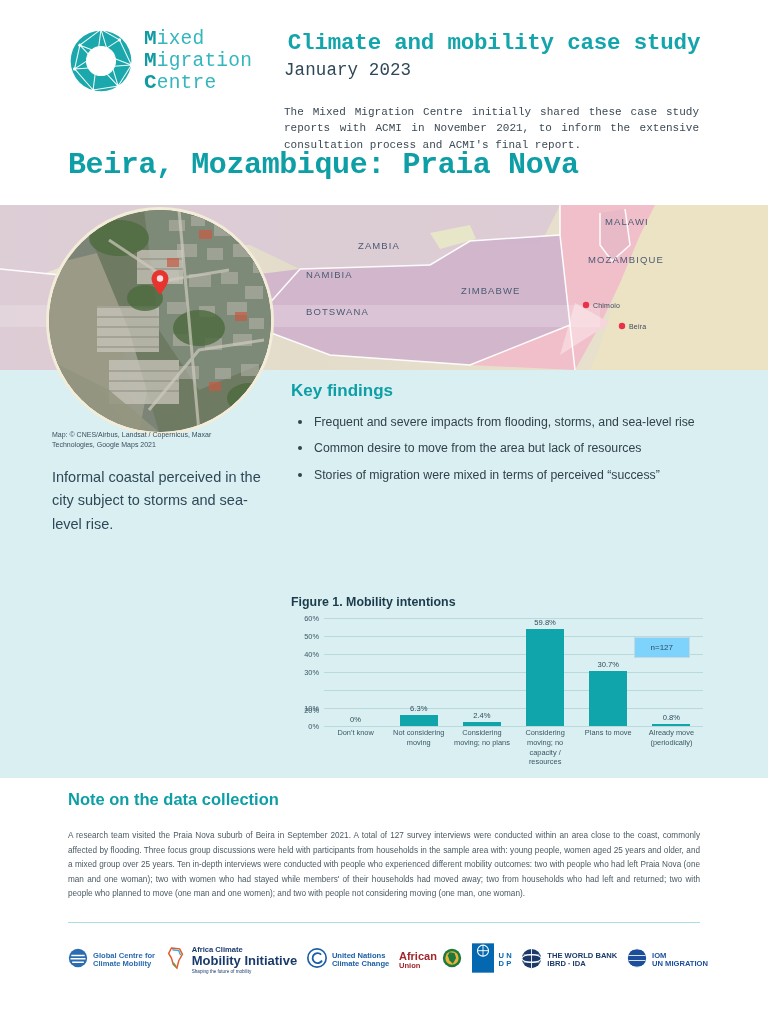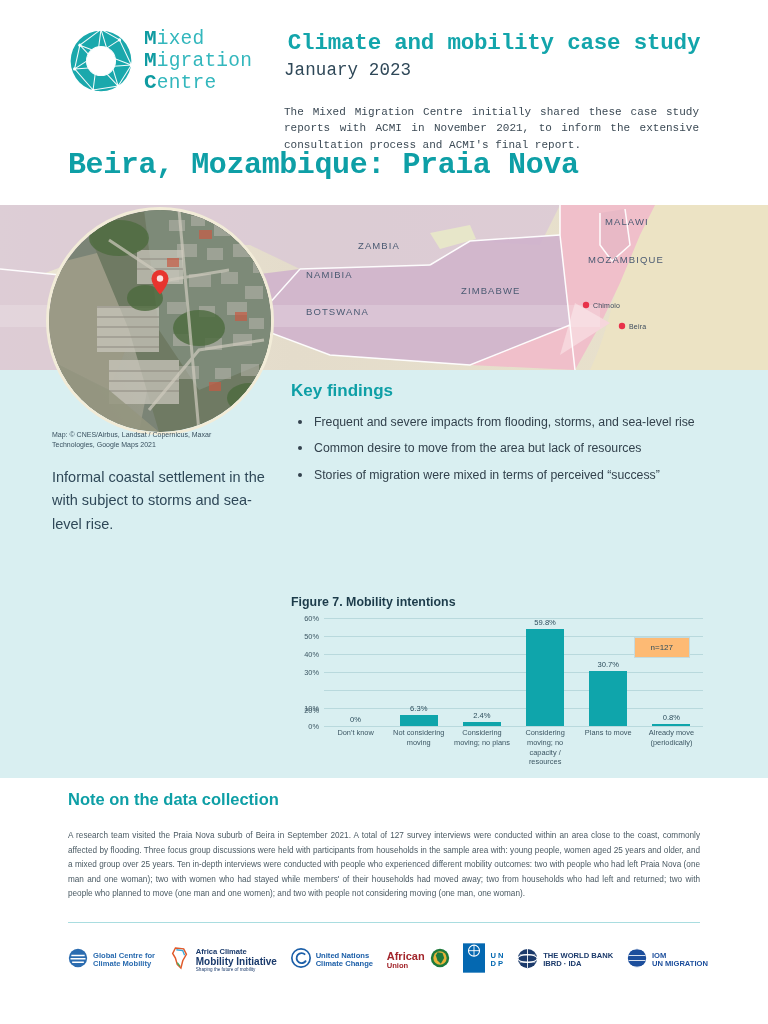--- a/index.html
+++ b/index.html
@@ -57,21 +57,21 @@
   .yaxis { position:absolute; left:0; top:0; width:31px; height:108px; }
   .ytick { position:absolute; right:3px; font-size:7.4px; color:#3c5663; transform:translateY(-50%); }
   .plot { position:absolute; left:33px; top:0; right:0; height:108px; }
   .grid { position:absolute; left:0; right:0; height:1px; background:#b9d9dd; }
   .bars { position:absolute; left:0; right:0; bottom:0; top:0; display:flex; align-items:flex-end; }
   .bcol { flex:1; display:flex; flex-direction:column; align-items:center; justify-content:flex-end; height:100%; position:relative;}
   .bval { font-size:7.6px; color:#2d4d5c; margin-bottom:2px; white-space:nowrap;}
   .bar { width:38px; background:#0fa5ab; }
   .xlabels { position:absolute; left:33px; right:0; top:110px; display:flex; }
   .xcol { flex:1; text-align:center; font-size:7.4px; color:#3c5663; line-height:1.32; }
-  .nbox { position:absolute; right:13px; top:19px; border:1px solid #c3dbe0; background:#fdba74;
+  .nbox { position:absolute; right:13px; top:19px; border:1px solid #c3dbe0; background:#7dd3fc;
           padding:5px 16px; font-size:8px; color:#2d4d5c; }
 
   
   .note { position:absolute; left:68px; top:790px; width:632px; }
   .note-title { font-size:16.5px; font-weight:700; color:#0e9fa6; margin-bottom:20px;}
   .note-body { font-size:8.2px; color:#4a5a63; line-height:1.78; text-align:justify;}
 
   .rule { position:absolute; left:68px; top:922px; width:632px; height:1px; background:#a9dde0;}
 
   
@@ -253,33 +253,33 @@
         <path d="M0 150 L60 180 L110 222 L0 222 Z" fill="#94957f" opacity="0.85"></path>
       </g>
       <g>
         <path d="M111 60 a8.5 8.5 0 0 1 8.5 8.5 c0 6.5 -8.5 16 -8.5 16 s-8.5 -9.5 -8.5 -16 A8.5 8.5 0 0 1 111 60 Z" fill="#e8342e"></path>
         <circle cx="111" cy="68.5" r="3.2" fill="#ffffff" opacity="0.85"></circle>
       </g>
     </svg>
   </div>
 
   <div class="map-credit">Map: © CNES/Airbus, Landsat / Copernicus, Maxar Technologies, Google Maps 2021</div>
-  <div class="side-caption">Informal coastal settlement in the with subject to storms and sea-level rise.</div>
+  <div class="side-caption">Informal coastal perceived in the city subject to storms and sea-level rise.</div>
 
   <div class="kf">
     <div class="kf-title">Key findings</div>
     <ul>
       <li>Frequent and severe impacts from flooding, storms, and sea-level rise</li>
       <li>Common desire to move from the area but lack of resources</li>
       <li>Stories of migration were mixed in terms of perceived “success”</li>
     </ul>
   </div>
 
   <div class="fig">
-    <div class="fig-title">Figure 7. Mobility intentions</div>
+    <div class="fig-title">Figure 1. Mobility intentions</div>
     <div class="chart">
       <div class="yaxis" id="yaxis">
           <div class="ytick" style="top: 108px;">0%</div>
           <div class="ytick" style="top: 90px;">10%</div>
           <div class="ytick" style="top: 84px; margin-top: 8px;">20%</div>
           <div class="ytick" style="top: 54px;">30%</div>
           <div class="ytick" style="top: 36px;">40%</div>
           <div class="ytick" style="top: 18px;">50%</div>
           <div class="ytick" style="top: 0px;">60%</div>
         </div>
@@ -350,21 +350,21 @@
         </span>
       </div>
       <div class="flogo">
         <span><svg width="22" height="24" viewBox="0 0 24 26">
             <path d="M7 2 L16 3 L19 9 L15 16 L13 24 L9 20 L7 13 L4 8 Z" fill="none" stroke="#e05a2b" stroke-width="1.6"></path>
             <path d="M8 4 L15 5 L17 10" fill="none" stroke="#3aa8d8" stroke-width="1.4"></path>
             <path d="M9 18 L12 22" stroke="#4aab5a" stroke-width="1.4"></path>
           </svg></span>
         <span class="ftxt">
           <span style="font-size: 7.6px; color: rgb(26, 58, 107); font-weight: 700; white-space: nowrap;">Africa Climate</span>
-          <span style="font-size: 10px; color: rgb(26, 58, 107); font-weight: 700; white-space: nowrap; text-align: center;">Mobility Initiative</span>
+          <span style="font-size: 13px; color: rgb(26, 58, 107); font-weight: 700; white-space: nowrap; text-align: center;">Mobility Initiative</span>
           <span style="font-size: 4.6px; color: rgb(26, 58, 107); font-weight: 400; white-space: nowrap;">Shaping the future of mobility</span>
         </span>
       </div>
       <div class="flogo">
         <span><svg width="20" height="20" viewBox="0 0 24 24">
             <circle cx="12" cy="12" r="11" fill="none" stroke="#1c5fa8" stroke-width="2"></circle>
             <path d="M17 8 a6 6 0 1 0 1 7" fill="none" stroke="#1c5fa8" stroke-width="2.2"></path>
           </svg></span>
         <span class="ftxt">
           <span style="font-size: 7.6px; color: rgb(28, 95, 168); font-weight: 700; white-space: nowrap;">United Nations</span>

